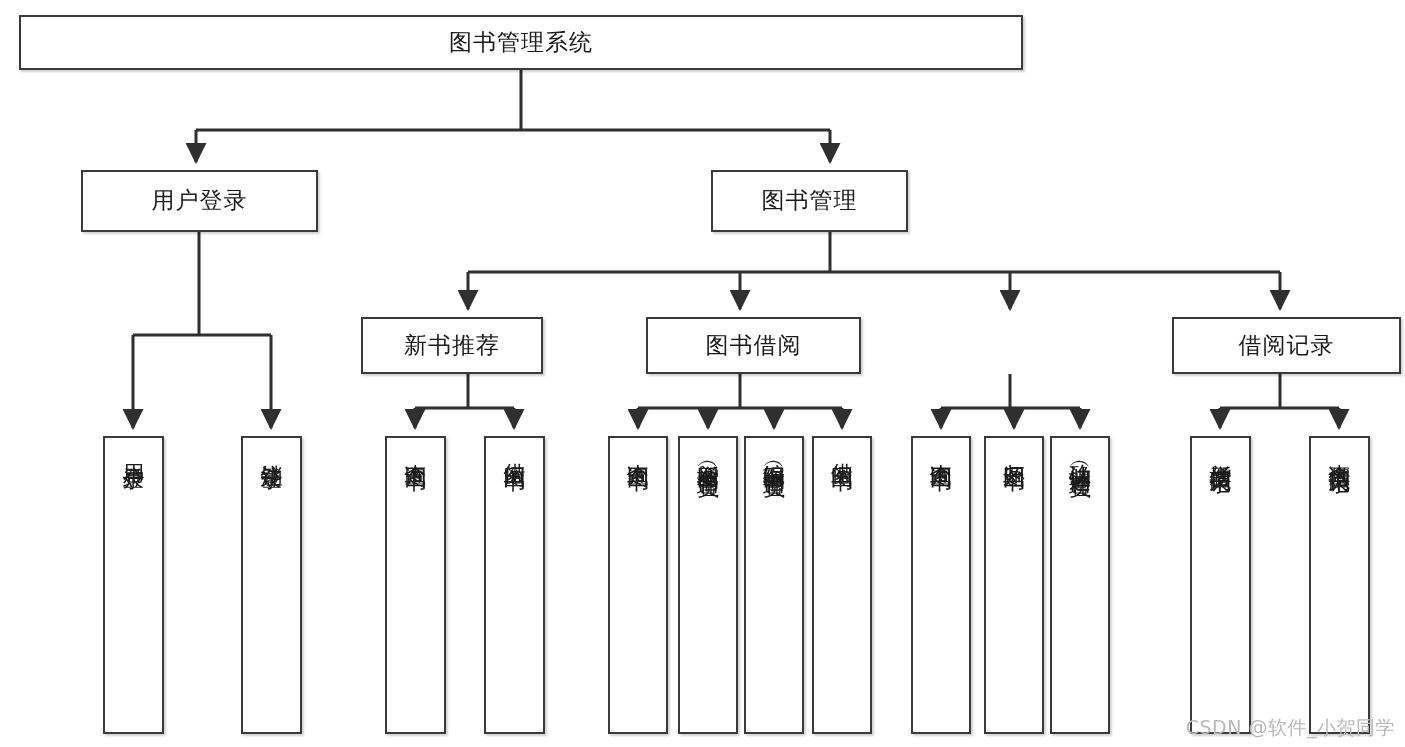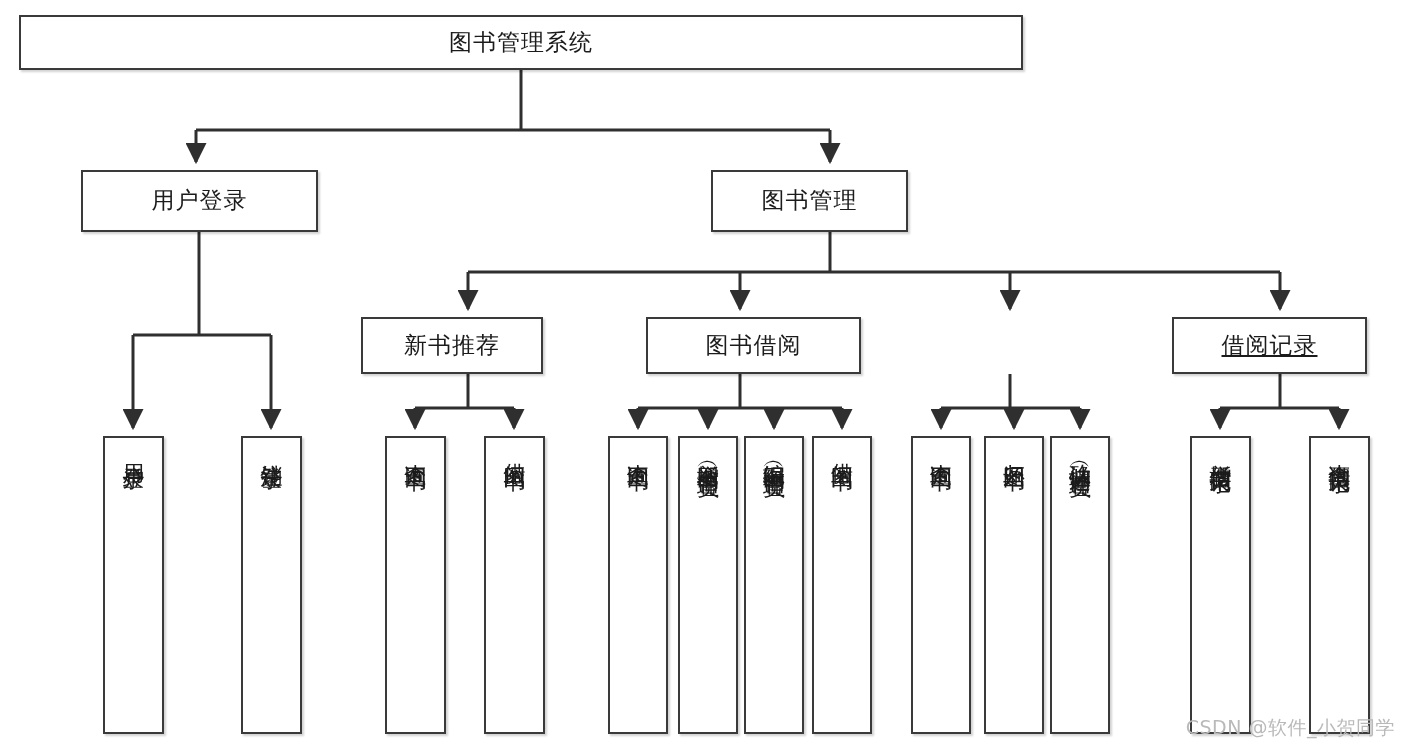--- a/index.html
+++ b/index.html
@@ -130,21 +130,21 @@
   <div class="node h" style="left:711px; top:170px; width:197px; height:62px;">
     <span>图书管理</span>
   </div>
 
   <div class="node h" style="left:361px; top:317px; width:182px; height:57px;">
     <span>新书推荐</span>
   </div>
   <div class="node h" style="left:633px; top:317px; width:215px; height:57px;margin-left:13px;">
     <span>图书借阅</span>
   </div>
-  <div class="node h" style="left:1172px; top:317px; width:195px; height:57px;text-decoration:underline;">
+  <div class="node h" style="left:1172px; top:317px; width:229px; height:57px;">
     <span>借阅记录</span>
   </div>
 
   <div class="node v" style="left:103px; top:436px; width:61px; height:298px;">
     <span class="vtext">用户登录</span>
   </div>
   <div class="node v" style="left:241px; top:436px; width:61px; height:298px;">
     <span class="vtext">注销登录</span>
   </div>
 

